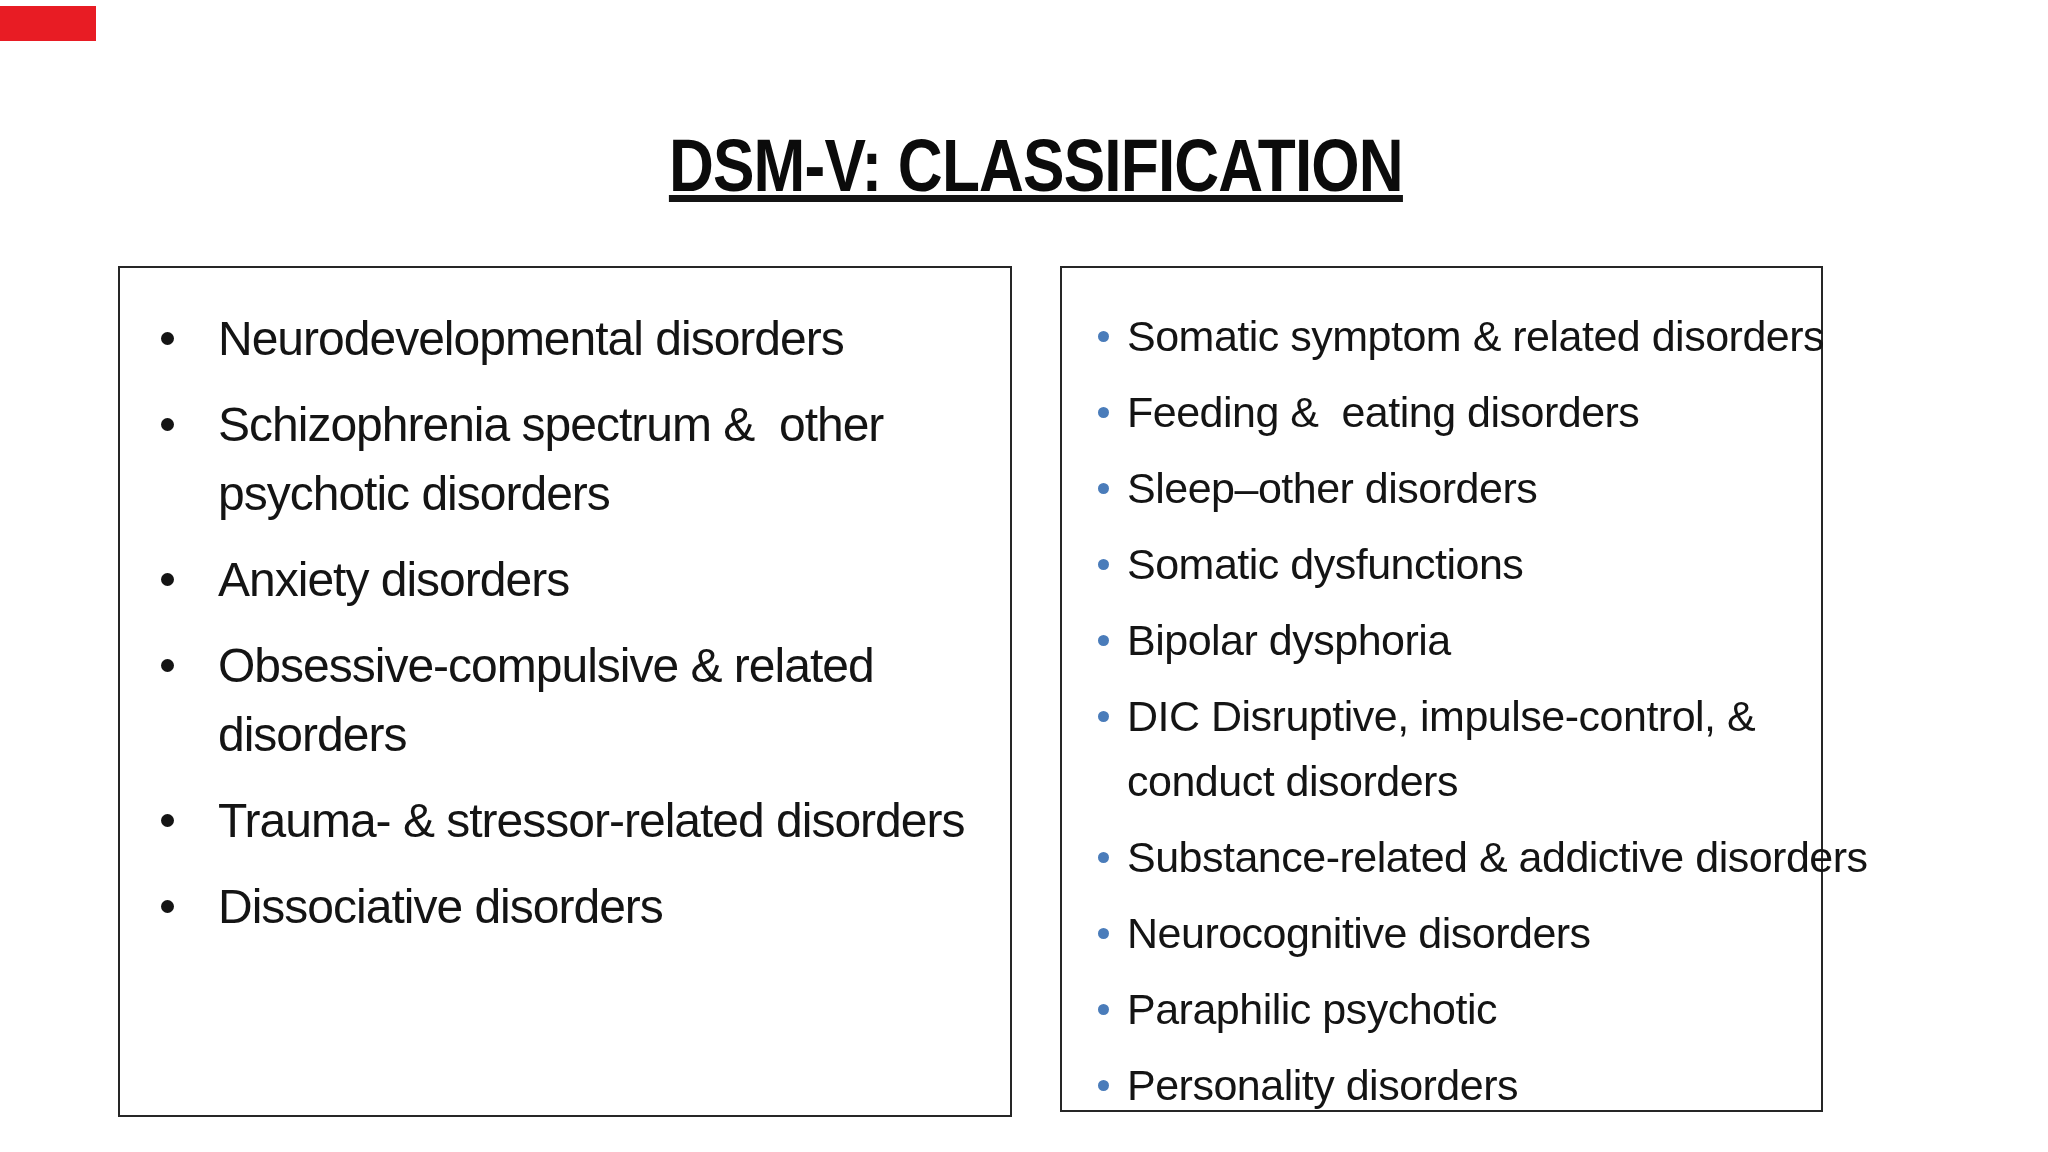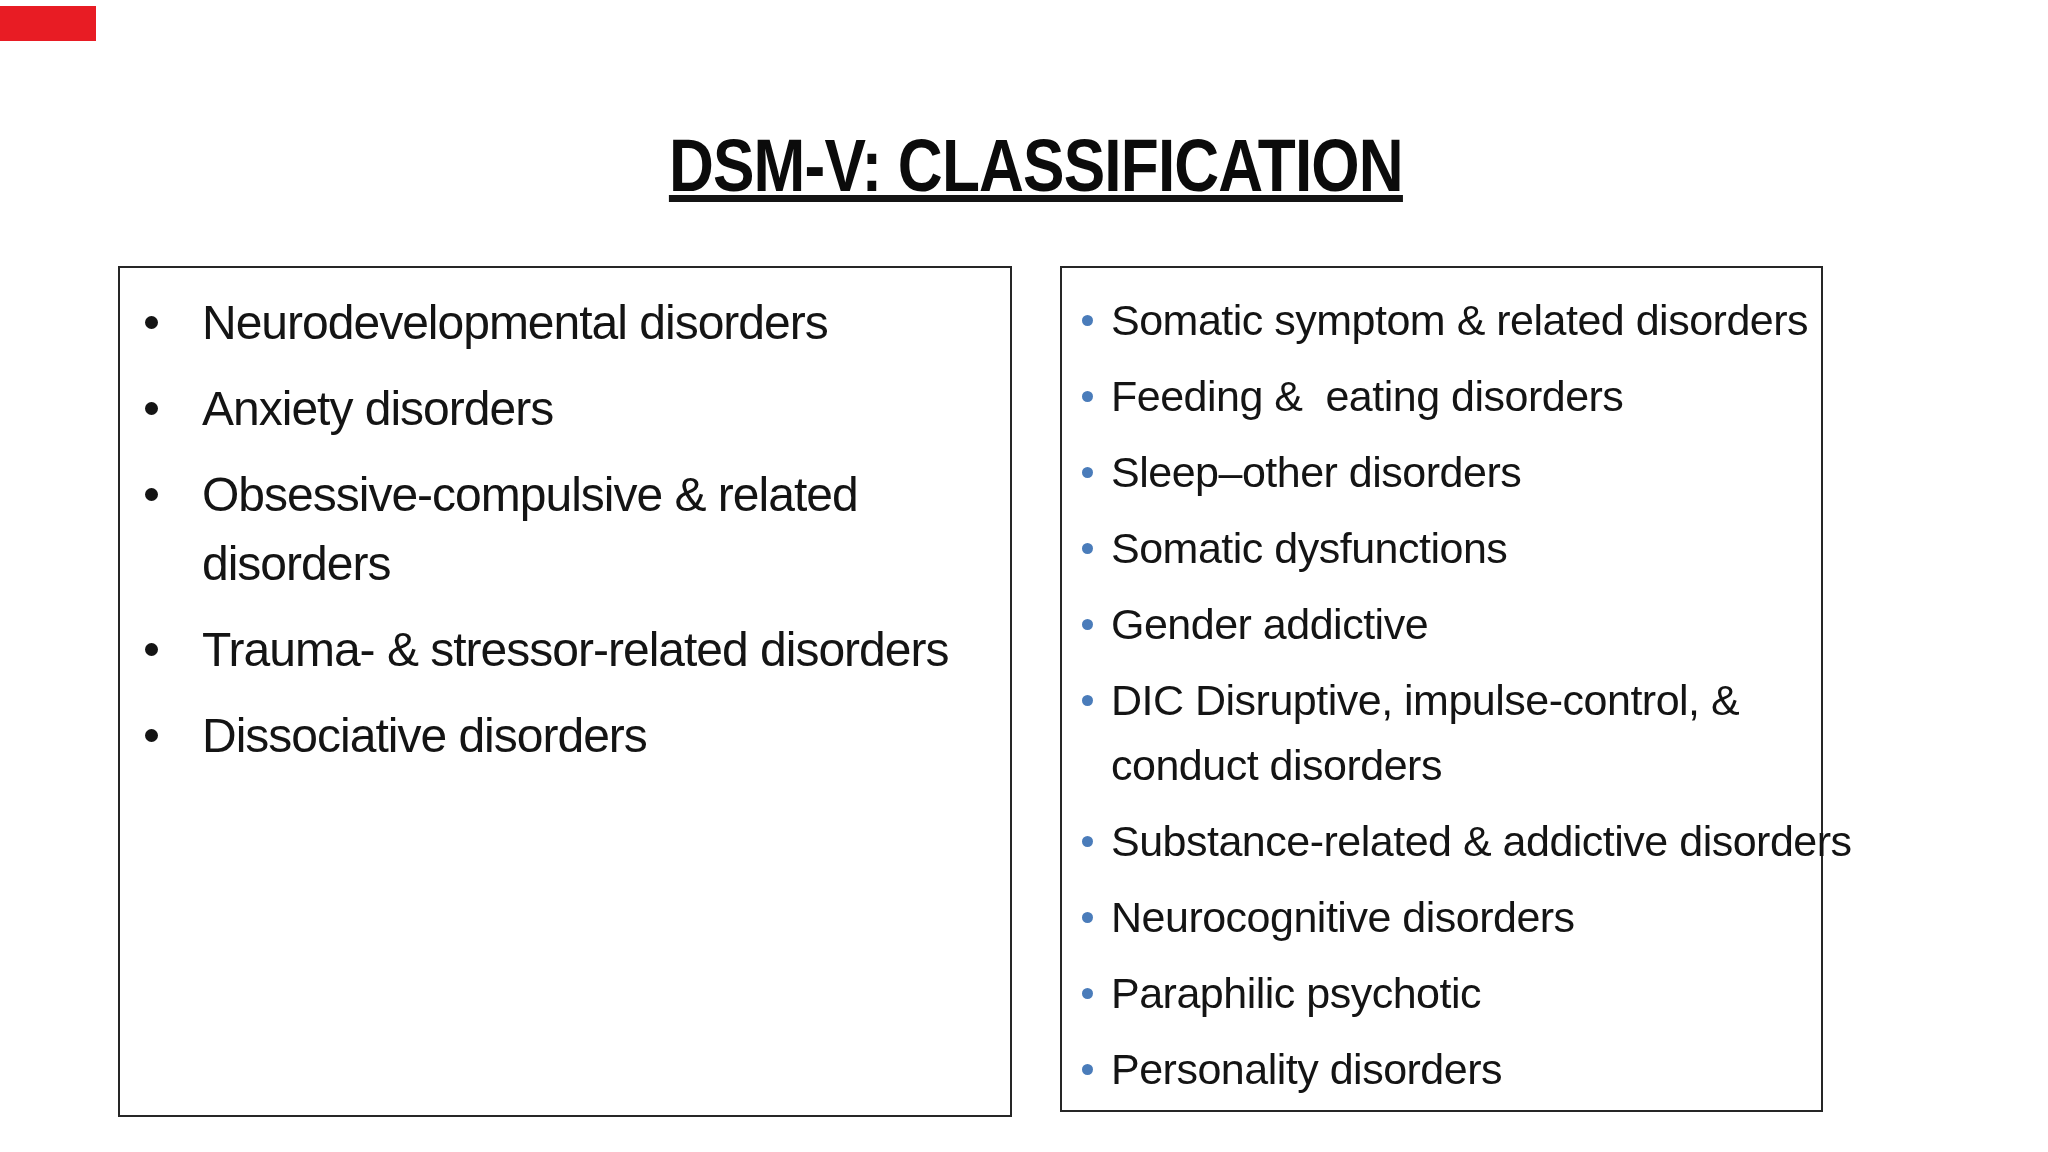--- a/index.html
+++ b/index.html
@@ -57,21 +57,21 @@
   }
   #right-box {
     left: 1060px;
     top: 266px;
     width: 763px;
     height: 846px;
     padding-top: 20px;
   }
   ul.cat-list {
     list-style: none;
-    margin: 0;
+    margin: 16px;
     padding: 0;
   }
   ul.cat-list li {
     position: relative;
   }
   #left-box li {
     padding-left: 82px;
     margin-bottom: 17px;
     font-size: 48px;
     line-height: 69px;
@@ -117,20 +117,25 @@
   </div>
 
   <div id="left-box" class="box">
     <ul class="cat-list">
       <li>
         <span class="dot" style="background-color: rgb(20, 20, 20);"></span>
         <span class="txt">Neurodevelopmental disorders</span>
       </li>
       <li>
         <span class="dot" style="background-color: rgb(20, 20, 20);"></span>
+        <span class="txt">Schizophrenia spectrum &amp;  other
+psychotic disorders</span>
+      </li>
+      <li>
+        <span class="dot" style="background-color: rgb(20, 20, 20);"></span>
         <span class="txt">Anxiety disorders</span>
       </li>
       <li>
         <span class="dot" style="background-color: rgb(20, 20, 20);"></span>
         <span class="txt">Obsessive-compulsive &amp; related
 disorders</span>
       </li>
       <li>
         <span class="dot" style="background-color: rgb(20, 20, 20);"></span>
         <span class="txt">Trauma- &amp; stressor-related disorders</span>
@@ -155,21 +160,21 @@
       <li>
         <span class="dot" style="background-color: rgb(74, 124, 186);"></span>
         <span class="txt">Sleep–other disorders</span>
       </li>
       <li>
         <span class="dot" style="background-color: rgb(74, 124, 186);"></span>
         <span class="txt">Somatic dysfunctions</span>
       </li>
       <li>
         <span class="dot" style="background-color: rgb(74, 124, 186);"></span>
-        <span class="txt">Gender addictive</span>
+        <span class="txt">Bipolar dysphoria</span>
       </li>
       <li>
         <span class="dot" style="background-color: rgb(74, 124, 186);"></span>
         <span class="txt">DIC Disruptive, impulse-control, &amp;
 conduct disorders</span>
       </li>
       <li>
         <span class="dot" style="background-color: rgb(74, 124, 186);"></span>
         <span class="txt">Substance-related &amp; addictive disorders</span>
       </li>

